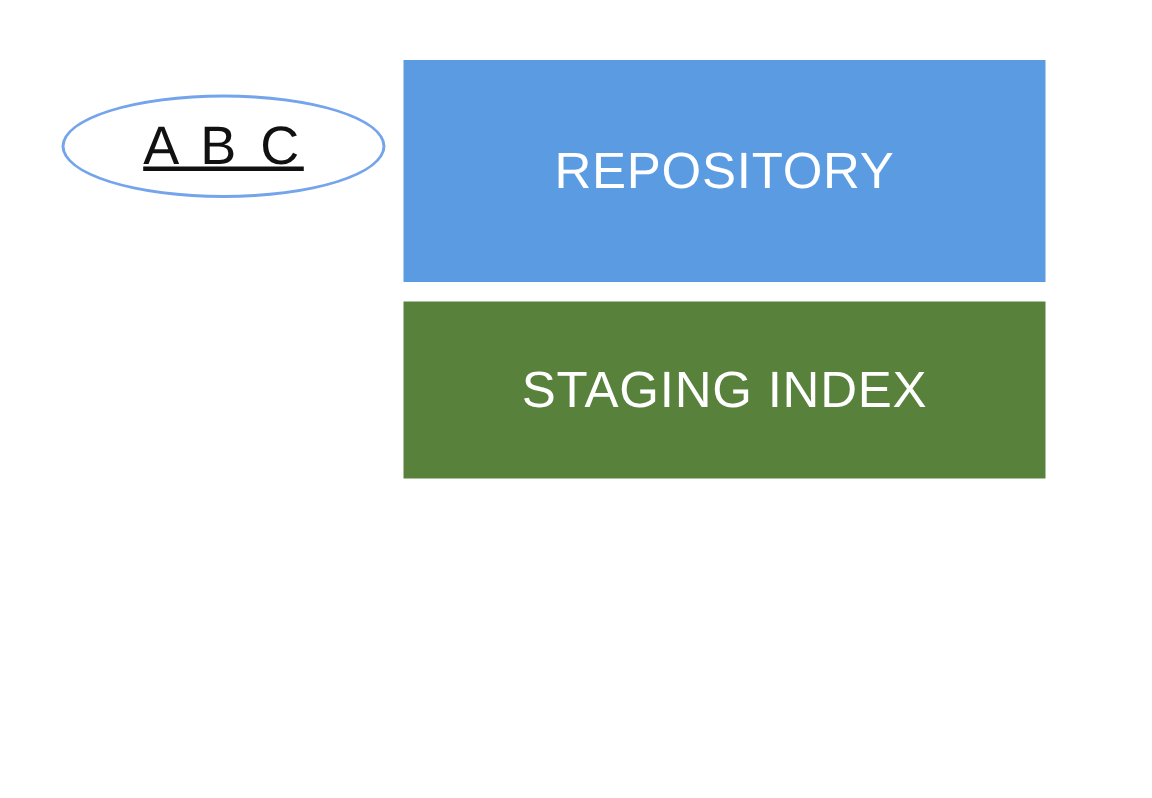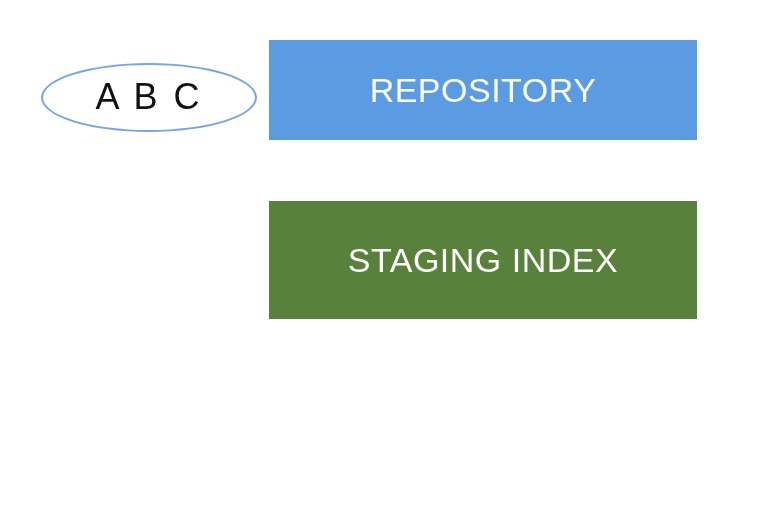--- a/index.html
+++ b/index.html
@@ -35,42 +35,42 @@
     font-size: 36px;
     letter-spacing: 3px;
     color: #111111;
     white-space: nowrap;
     padding-bottom: 2px;
   }
   .box {
     position: absolute;
     left: 269px;
     width: 428px;
-    height: 100px;
+    height: 148px;
     display: flex;
     align-items: center;
     justify-content: center;
   }
   .box-repository { top: 40px; }
   .box-staging    { top: 201px; height: 118px; }
   .box-working    { top: 363px; }
   .box-label {
     font-size: 34px;
     color: #ffffff;
     letter-spacing: 0.5px;
     white-space: nowrap;
   }
 </style>
 </head>
 <body style="background: rgb(255, 255, 255);">
 
 <div class="canvas">
 
   <div class="ellipse" style="border-color: rgb(116, 164, 236);">
-    <span class="ellipse-label" style="color: rgb(17, 17, 17);">A B C</span>
+    <span class="ellipse-label" style="color: rgb(17, 17, 17); text-decoration: underline;">A B C</span>
   </div>
 
   <div class="box box-repository" style="background-color: rgb(91, 155, 226);">
     <span class="box-label" style="color: rgb(255, 255, 255);">REPOSITORY</span>
   </div>
 
   <div class="box box-staging" style="background-color: rgb(88, 129, 59);">
     <span class="box-label" style="color: rgb(255, 255, 255);">STAGING INDEX</span>
   </div>
 

